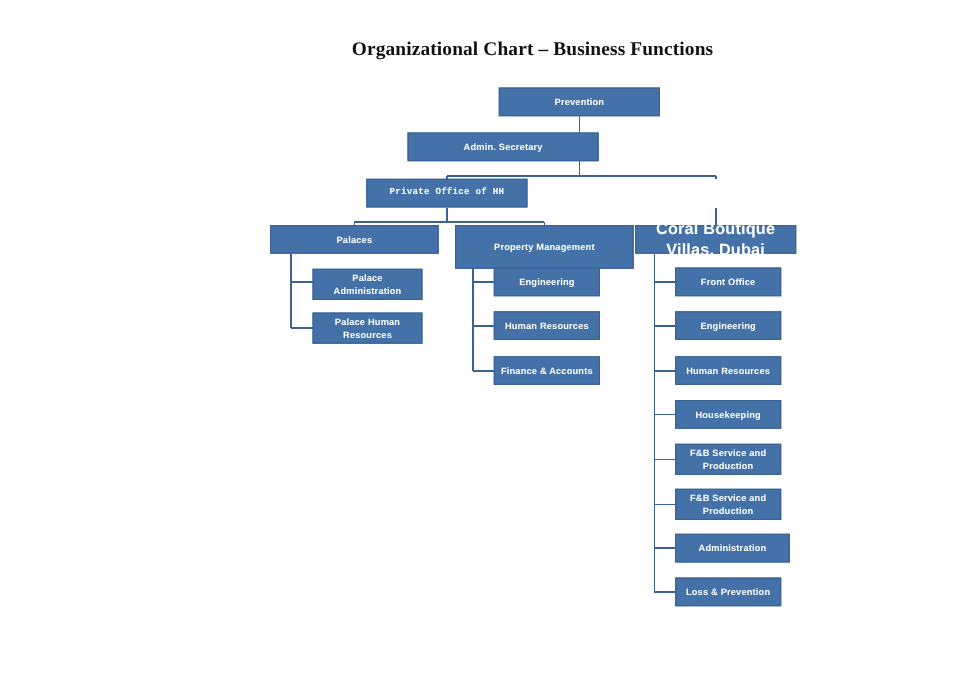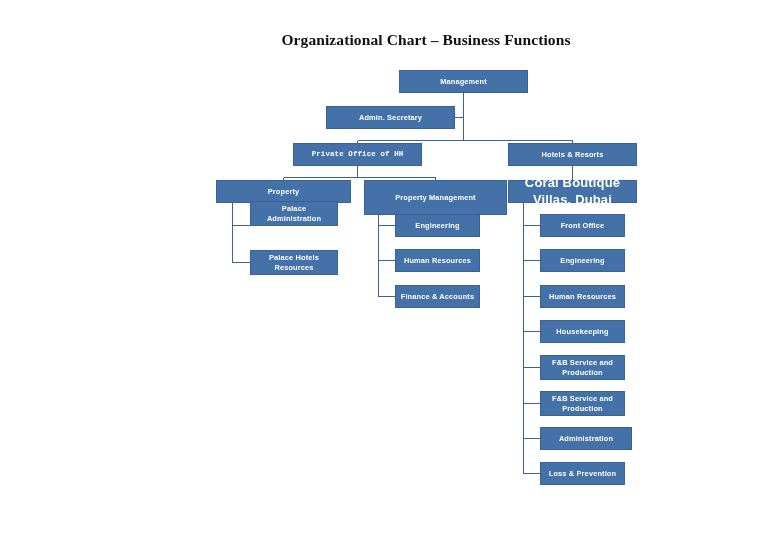--- a/index.html
+++ b/index.html
@@ -97,33 +97,32 @@
       <path d="M481.5 260.5 L498 260.5"></path>
       <path d="M481.5 296.5 L498 296.5"></path>
       <path d="M481.5 331.5 L498 331.5"></path>
       <path d="M481.5 367.5 L498 367.5"></path>
       <path d="M481.5 403.5 L498 403.5"></path>
       <path d="M481.5 438.5 L498 438.5"></path>
       <path d="M481.5 473.5 L498 473.5"></path>
     </g>
   </svg>
 
-  <div class="node" style="left:357px; top:70px; width:129px; height:23px;">Management</div>
+  <div class="node" style="left:357px; top:70px; width:129px; height:23px;">Prevention</div>
 
-  <div class="node" style="left:284px; top:106px; width:129px; height:23px;">Admin. Secretary</div>
+  <div class="node" style="left:284px; top:106px; width:153px; height:23px;">Admin. Secretary</div>
 
   <div class="node" style="left:251px; top:143px; width:129px; height:23px;font-family:Liberation Mono, monospace;">Private Office of HH</div>
-  <div class="node" style="left:466px; top:143px; width:129px; height:23px;">Hotels &amp; Resorts</div>
 
-  <div class="node" style="left:174px; top:180px; width:135px; height:23px;">Property</div>
+  <div class="node" style="left:174px; top:180px; width:135px; height:23px;">Palaces</div>
   <div class="node" style="left:322px; top:180px; width:143px; height:35px;">Property Management</div>
   <div class="node wide-label" style="left:466px; top:180px; width:129px; height:23px;">Coral Boutique Villas, Dubai</div>
 
-  <div class="node" style="left:208px; top:201px; width:88px; height:25px;">Palace Administration</div>
-  <div class="node" style="left:208px; top:250px; width:88px; height:25px;">Palace Hotels Resources</div>
+  <div class="node" style="left:208px; top:215px; width:88px; height:25px;">Palace Administration</div>
+  <div class="node" style="left:208px; top:250px; width:88px; height:25px;">Palace Human Resources</div>
 
   <div class="node" style="left:353px; top:214px; width:85px; height:23px;">Engineering</div>
   <div class="node" style="left:353px; top:249px; width:85px; height:23px;">Human Resources</div>
   <div class="node" style="left:353px; top:285px; width:85px; height:23px;">Finance &amp; Accounts</div>
 
   <div class="node" style="left:498px; top:214px; width:85px; height:23px;">Front Office</div>
   <div class="node" style="left:498px; top:249px; width:85px; height:23px;">Engineering</div>
   <div class="node" style="left:498px; top:285px; width:85px; height:23px;">Human Resources</div>
   <div class="node" style="left:498px; top:320px; width:85px; height:23px;">Housekeeping</div>
   <div class="node" style="left:498px; top:355px; width:85px; height:25px;">F&amp;B Service and Production</div>

